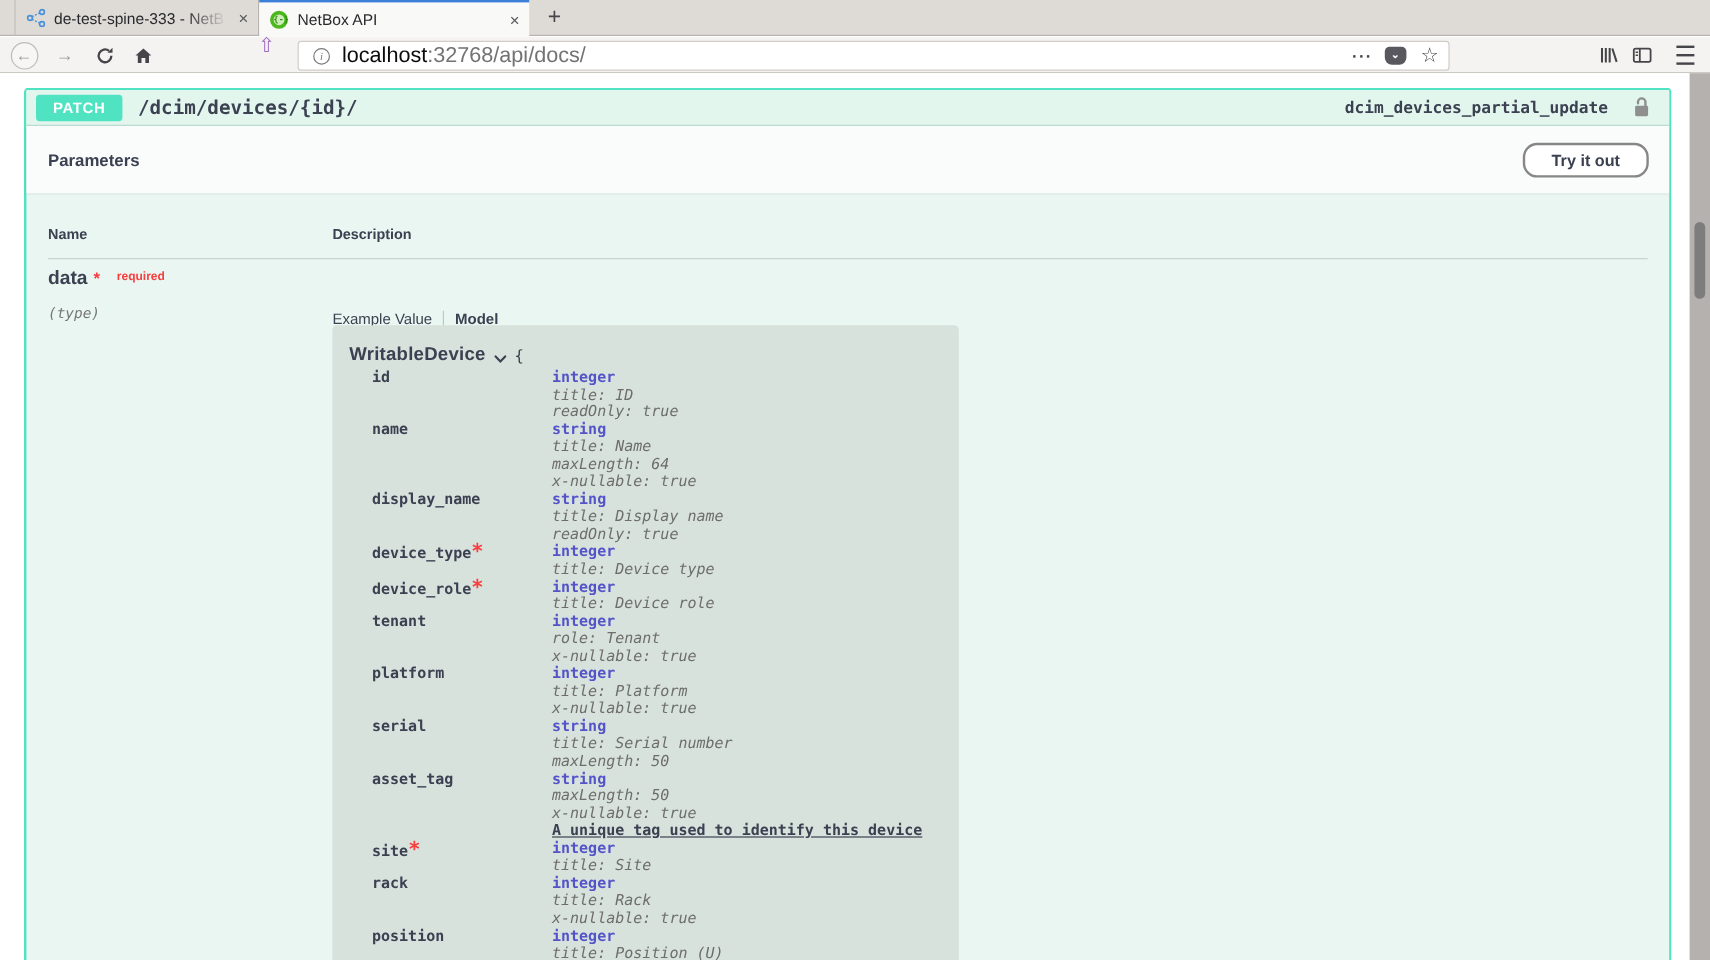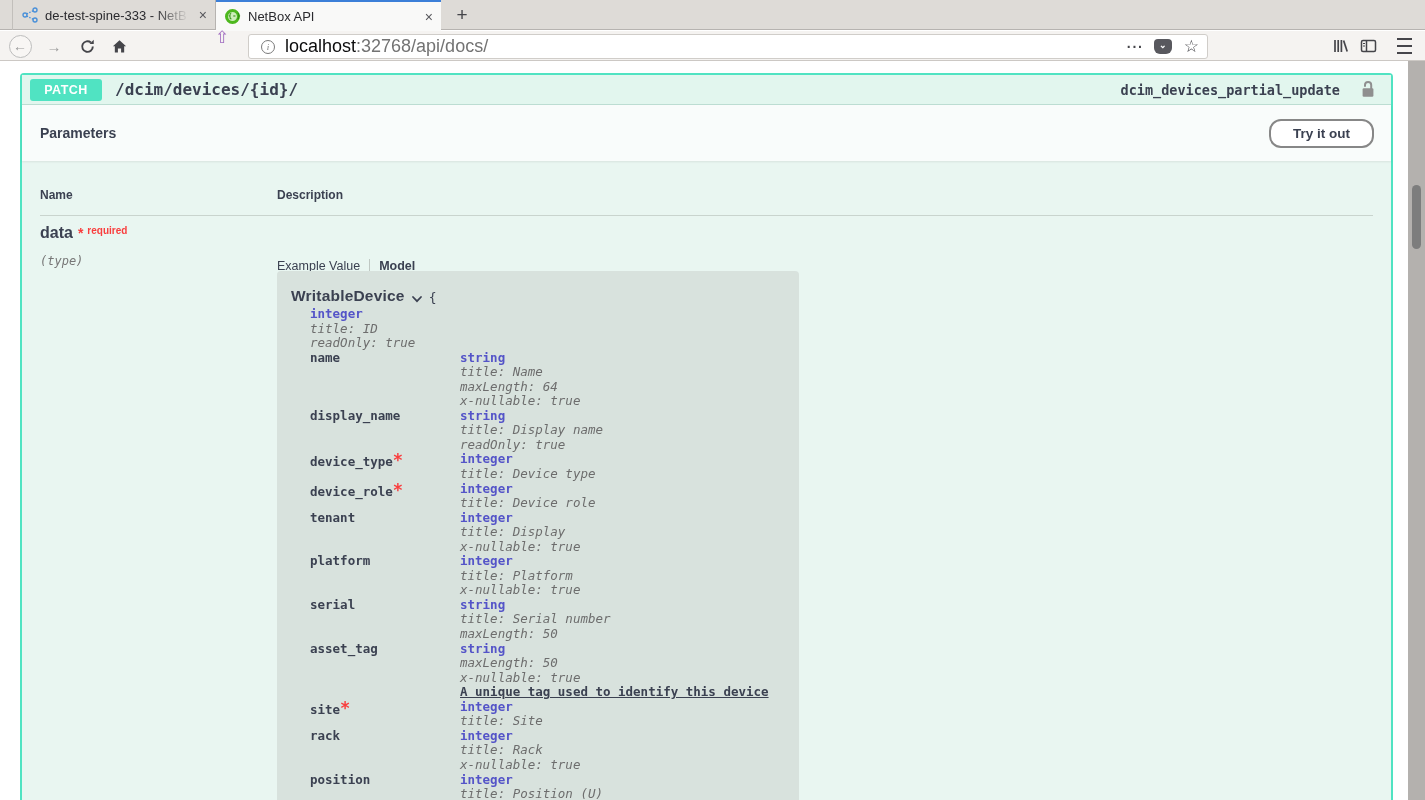--- a/index.html
+++ b/index.html
@@ -69,21 +69,21 @@
     font-size:13.5px; font-weight:bold; color:#3b4151; font-family:"Liberation Sans", sans-serif; }
 
   .opblock-body { position:relative; height:642px;padding-left:37px; }
   .th { position:absolute; font-size:12px; font-weight:bold; color:#3b4151; }
   .th-name { left:18px; top:27px; }
   .th-desc { left:255px; top:27px; }
   .thead-rule { position:absolute; left:18px; top:54px; width:1333px; height:1px; background:#c9d4ce; }
 
   .param-name { position:absolute; left:18px; top:63px; font-size:16px; font-weight:bold; color:#3b4151; }
   .req-star { color:#f93e3e; font-size:14px; margin-left:5px; }
-  .req-label { color:#f93e3e; font-size:10px; font-weight:bold; position:relative; top:-4px; margin-left:4px;text-align:center; }
+  .req-label { color:#f93e3e; font-size:10px; font-weight:bold; position:relative; top:-4px; margin-left:14px;text-align:center; }
   .param-in { position:absolute; left:18px; top:93px; font-family:"DejaVu Sans Mono", monospace;
     font-style:italic; font-size:12px; color:#777; }
 
   .view-tabs { position:absolute; left:255px; top:84px; display:flex; align-items:center;
     font-size:12.5px; color:#3b4151;margin-top:14px; }
   .vt-sep { width:1px; height:14px; background:#bfc8c3; margin:0 9px; }
   .vt-model { font-weight:bold; }
 
   .model-box { position:absolute; left:255px; top:110px; width:522px; height:540px;
     background:#d8e2dd; border-radius:4px; padding:14px 14px 0 14px; overflow:hidden; }
@@ -226,20 +226,21 @@
             <span class="model-title">WritableDevice</span>
             <span class="model-chevron">
               <svg width="12" height="12" viewBox="0 0 12 12">
                   <path d="M2 4 L6 8.2 L10 4" fill="none" stroke="#3b4151" stroke-width="1.8" stroke-linecap="round"></path>
                 </svg>
             </span>
             <span class="model-brace">{</span>
           </div>
           <div class="props">
               <div class="prop-row">
+                <div class="prop-name">id</div>
                 <div class="prop-meta">
                   <div class="pline type">integer</div>
                   <div class="pline attr">title: ID</div>
                   <div class="pline attr">readOnly: true</div>
                 </div>
               </div>
               <div class="prop-row">
                 <div class="prop-name">name</div>
                 <div class="prop-meta">
                   <div class="pline type">string</div>
@@ -267,21 +268,21 @@
                 <div class="prop-name">device_role<span class="star">*</span></div>
                 <div class="prop-meta">
                   <div class="pline type">integer</div>
                   <div class="pline attr">title: Device role</div>
                 </div>
               </div>
               <div class="prop-row">
                 <div class="prop-name">tenant</div>
                 <div class="prop-meta">
                   <div class="pline type">integer</div>
-                  <div class="pline attr">title: Display</div>
+                  <div class="pline attr">role: Tenant</div>
                   <div class="pline attr">x-nullable: true</div>
                 </div>
               </div>
               <div class="prop-row">
                 <div class="prop-name">platform</div>
                 <div class="prop-meta">
                   <div class="pline type">integer</div>
                   <div class="pline attr">title: Platform</div>
                   <div class="pline attr">x-nullable: true</div>
                 </div>

